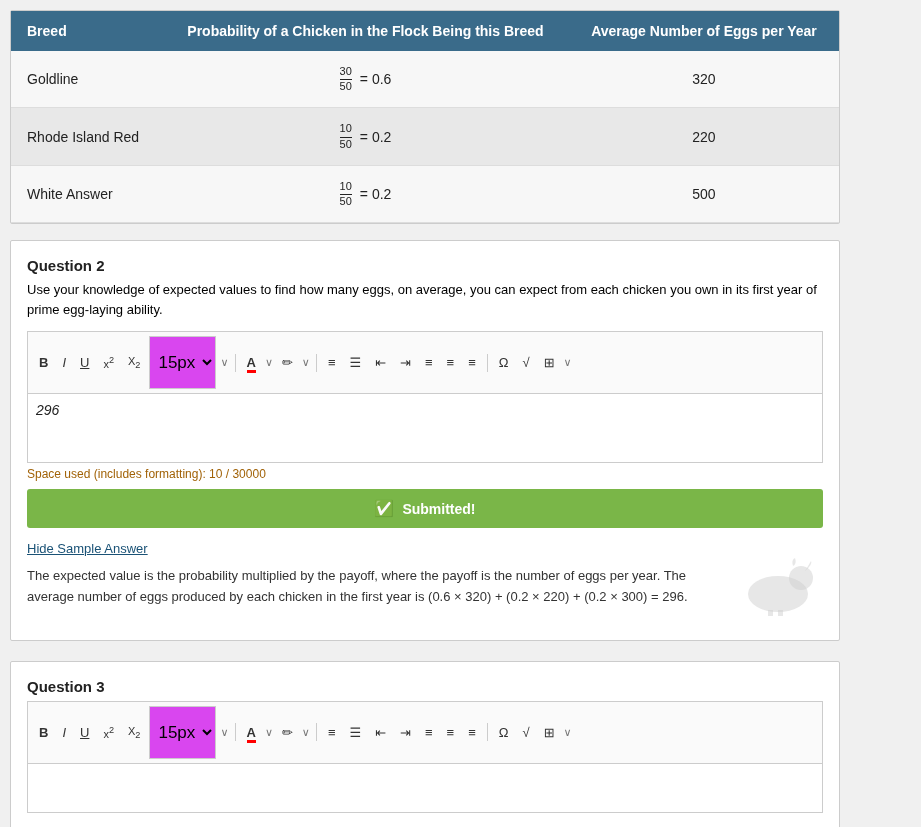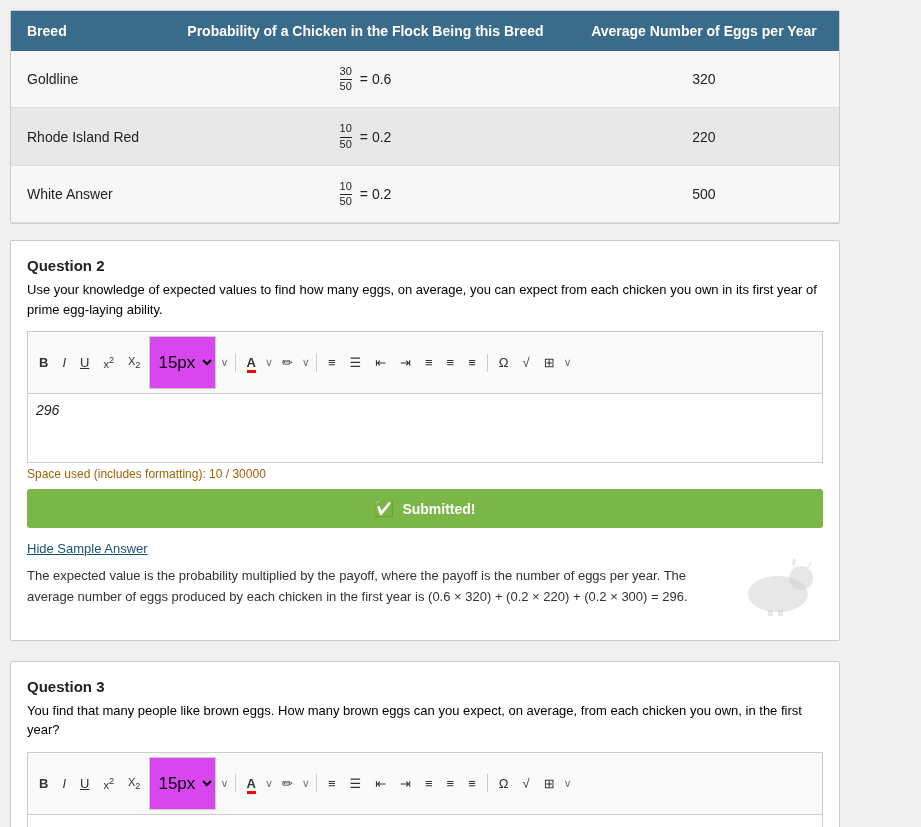--- a/index.html
+++ b/index.html
@@ -365,21 +365,20 @@
           <path d="M70 10 Q68 4 72 2 Q74 8 70 10Z" fill="#888" opacity="0.5"></path>
           <rect x="45" y="54" width="5" height="6" fill="#888" opacity="0.5"></rect>
           <rect x="55" y="54" width="5" height="6" fill="#888" opacity="0.5"></rect>
         </svg>
       </div>
     </div>
   </div>
 
   <div class="question-section">
     <div class="question-title">Question 3</div>
-    <div class="question-text">You find that many people like brown eggs. How many brown eggs can you expect, on average, from each chicken you own, in the first year?</div>
 
     <div class="editor-toolbar">
       <button class="toolbar-btn bold">B</button>
       <button class="toolbar-btn italic">I</button>
       <button class="toolbar-btn underline">U</button>
       <button class="toolbar-btn" style="font-size:11px;">x<sup>2</sup></button>
       <button class="toolbar-btn" style="font-size:11px;">X<sub>2</sub></button>
       <select class="font-size-select">
         <option>15px</option>
         <option>12px</option>

